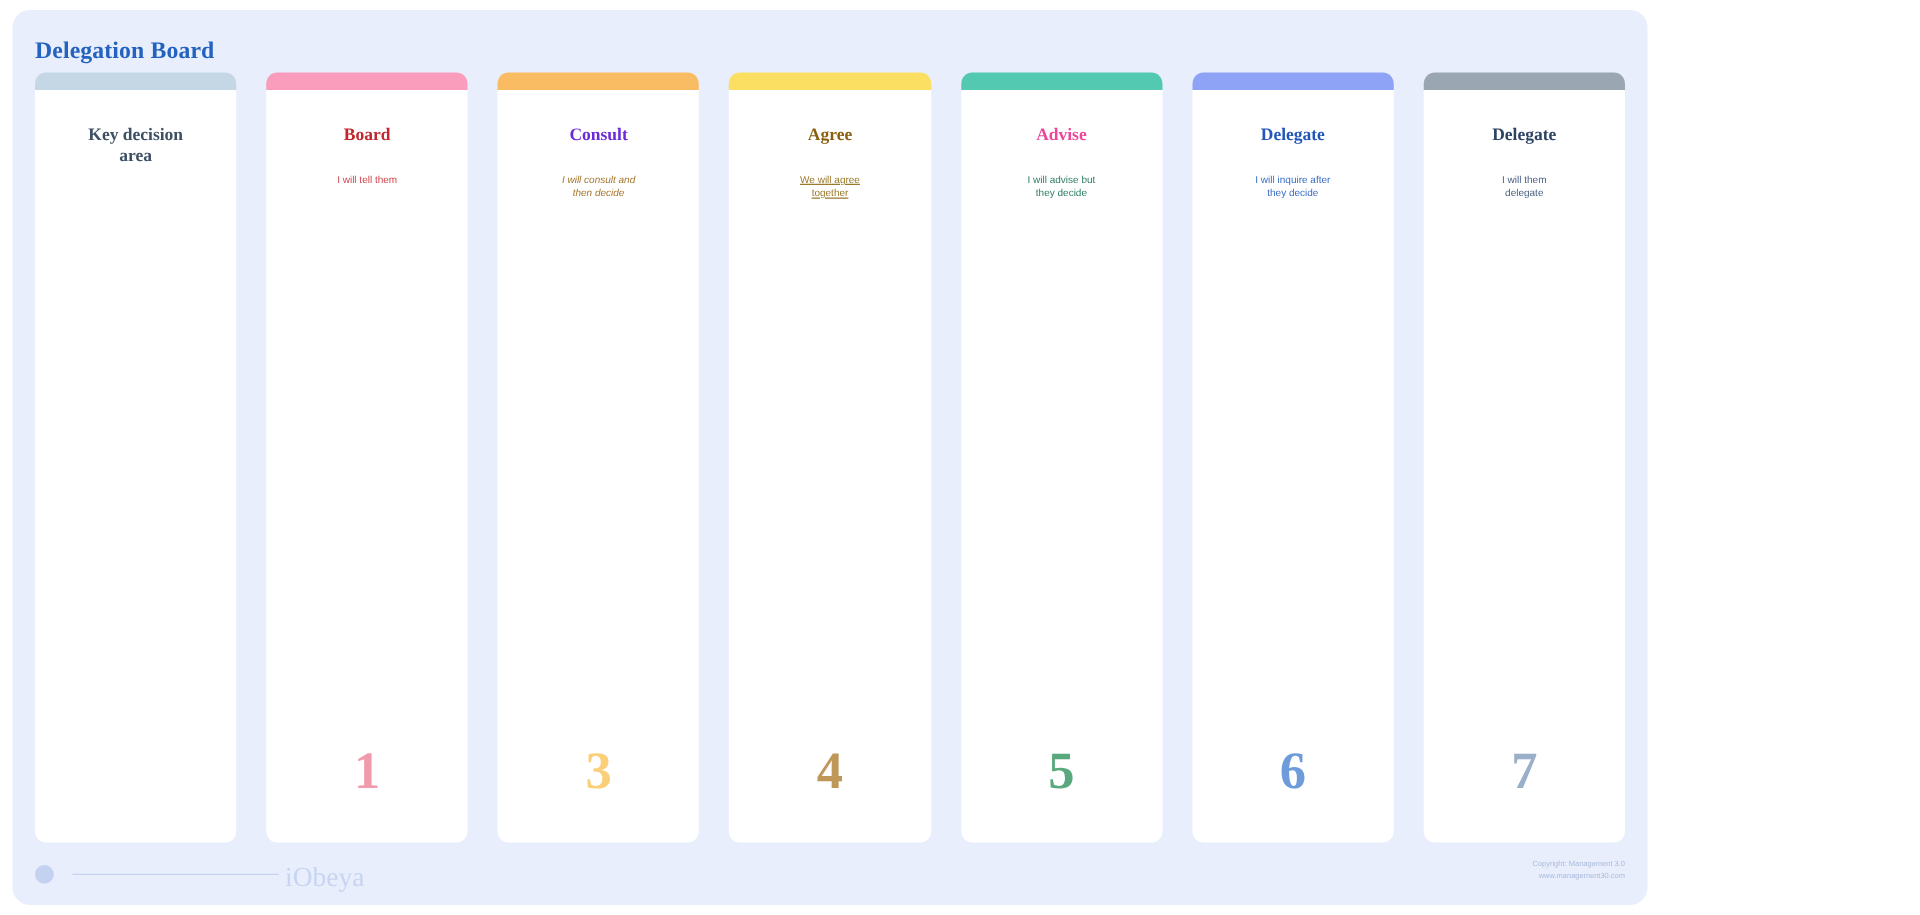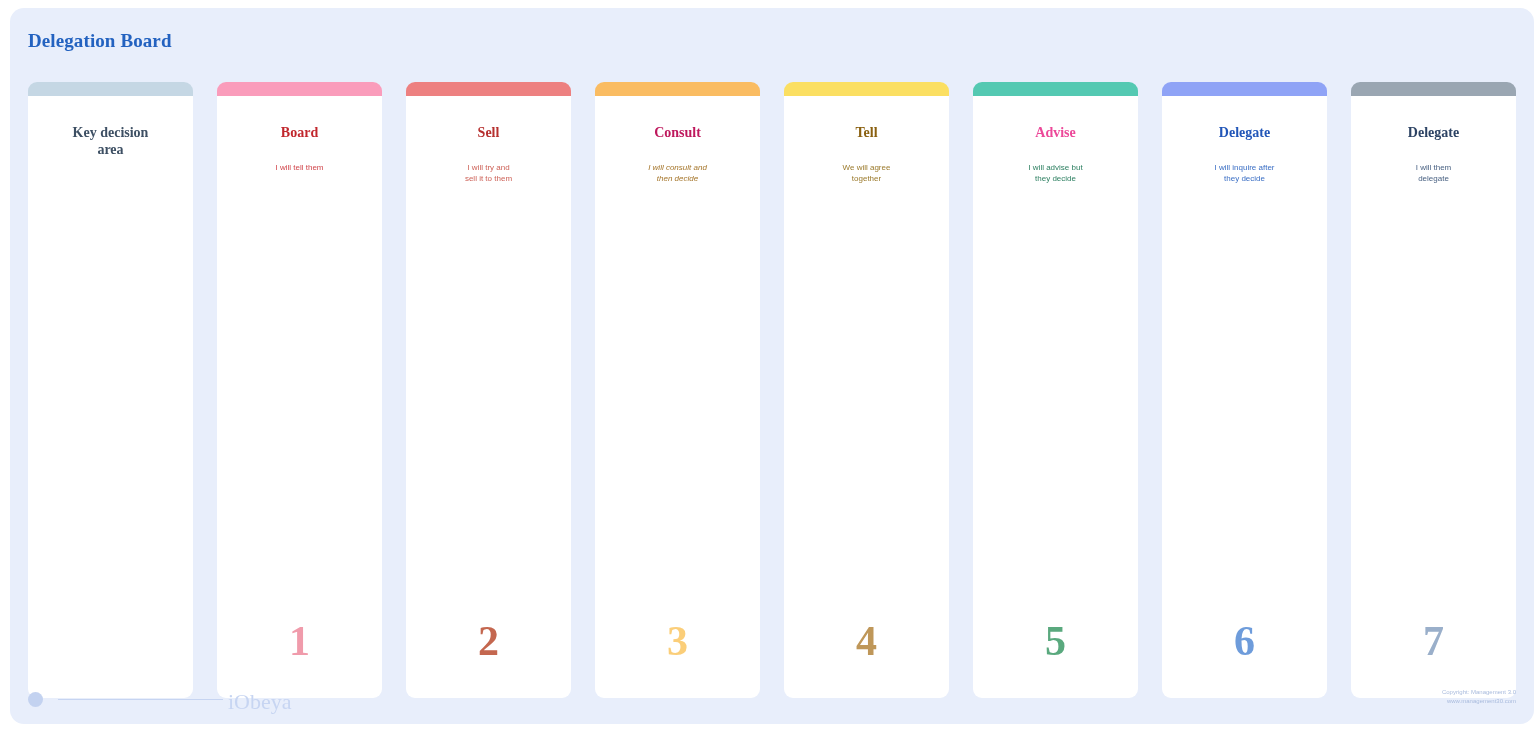--- a/index.html
+++ b/index.html
@@ -11,21 +11,21 @@
     width: 1536px;
     height: 732px;
     overflow: hidden;
     font-family: "Liberation Sans", sans-serif;
   }
 
   #board-panel {
     position: absolute;
     left: 10px;
     top: 8px;
-    width: 1524px;
+    width: 1308px;
     height: 716px;
     background: #e8eefb;
     border-radius: 14px;
     box-sizing: border-box;
   }
 
   #board-title {
     position: absolute;
     left: 18px;
     top: 22px;
@@ -36,21 +36,20 @@
     letter-spacing: 0.1px;
   }
 
   #columns {
     position: absolute;
     left: 18px;
     top: 50px;
     right: 18px;
     display: flex;
     gap: 24px;
-    margin-top: 24px;
   }
 
   .column {
     flex: 1 1 0;
     position: relative;
     height: 616px;
   }
 
   .col-header {
     height: 14px;
@@ -176,45 +175,36 @@
 
     <div class="column">
       <div class="col-header" style="background: rgb(250, 156, 187);"></div>
       <div class="col-body">
         <div class="col-title" style="color: rgb(193, 39, 45); white-space: pre-line;">Board</div>
         <div class="col-sub" style="color: rgb(209, 70, 76);">I will tell them</div>
         <div class="col-number" style="color: rgb(240, 155, 171);">1</div>
       </div>
     </div>
 
-    <div class="column">
-      <div class="col-header" style="background: rgb(237, 128, 128);"></div>
-      <div class="col-body">
-        <div class="col-title" style="color: rgb(182, 48, 47); white-space: pre-line;">Sell</div>
-        <div class="col-sub" style="color: rgb(205, 98, 88);">I will try and
-sell it to them</div>
-        <div class="col-number" style="color: rgb(196, 103, 79);">2</div>
-      </div>
-    </div>
 
     <div class="column">
       <div class="col-header" style="background: rgb(250, 188, 98);"></div>
       <div class="col-body">
-        <div class="col-title" style="color: #be185d; white-space: pre-line;">Consult</div>
+        <div class="col-title" style="color: #6d28d9; white-space: pre-line;">Consult</div>
         <div class="col-sub" style="color: rgb(165, 117, 42); font-style: italic;">I will consult and
 then decide</div>
         <div class="col-number" style="color: rgb(251, 206, 121);">3</div>
       </div>
     </div>
 
     <div class="column">
       <div class="col-header" style="background: rgb(251, 223, 98);"></div>
       <div class="col-body">
-        <div class="col-title" style="color: rgb(138, 96, 16); white-space: pre-line;">Tell</div>
-        <div class="col-sub" style="color: rgb(155, 122, 44);">We will agree
+        <div class="col-title" style="color: rgb(138, 96, 16); white-space: pre-line;">Agree</div>
+        <div class="col-sub" style="color: rgb(155, 122, 44); text-decoration: underline;">We will agree
 together</div>
         <div class="col-number" style="color: rgb(191, 151, 89);">4</div>
       </div>
     </div>
 
     <div class="column">
       <div class="col-header" style="background: rgb(84, 201, 178);"></div>
       <div class="col-body">
         <div class="col-title" style="color: #ec4899; white-space: pre-line;">Advise</div>
         <div class="col-sub" style="color: rgb(44, 127, 96);">I will advise but

